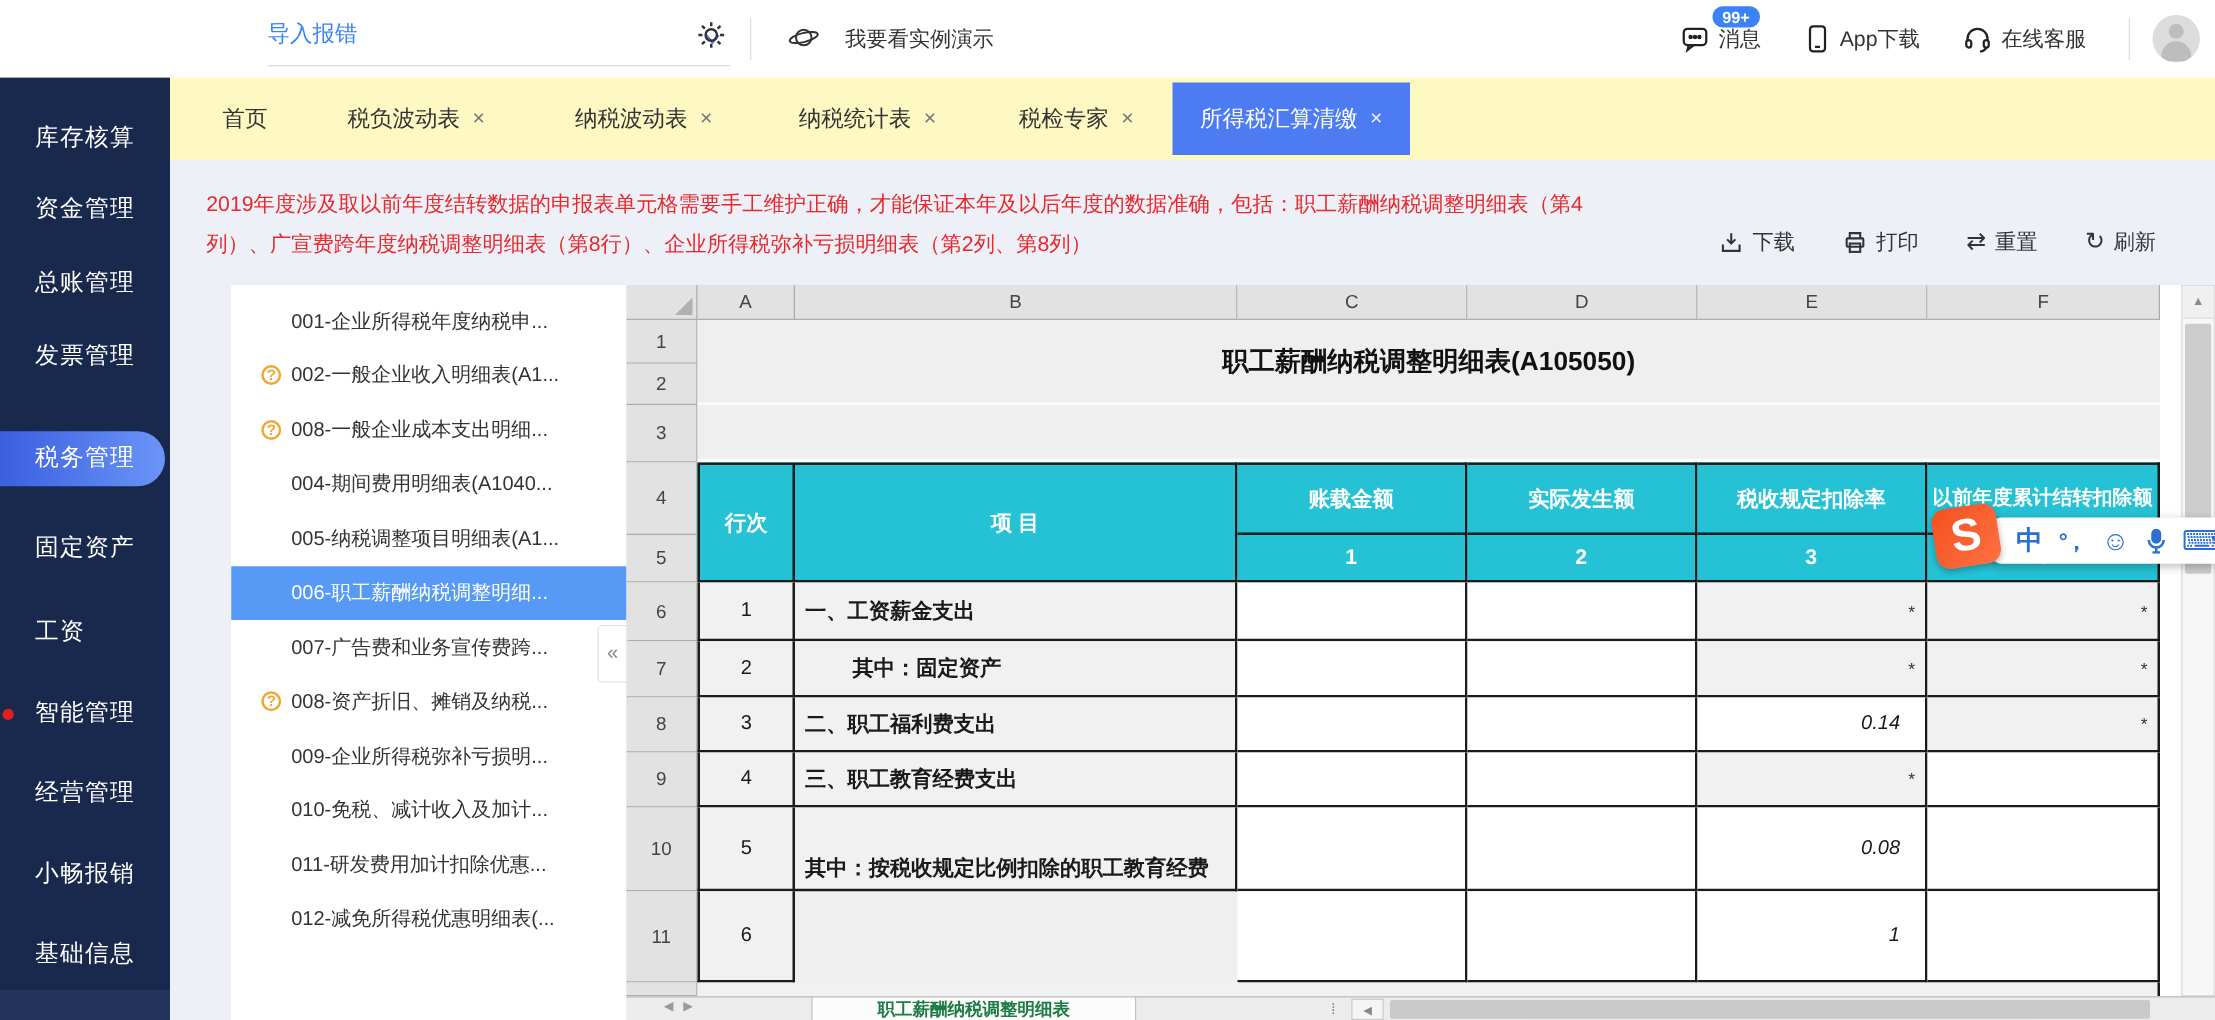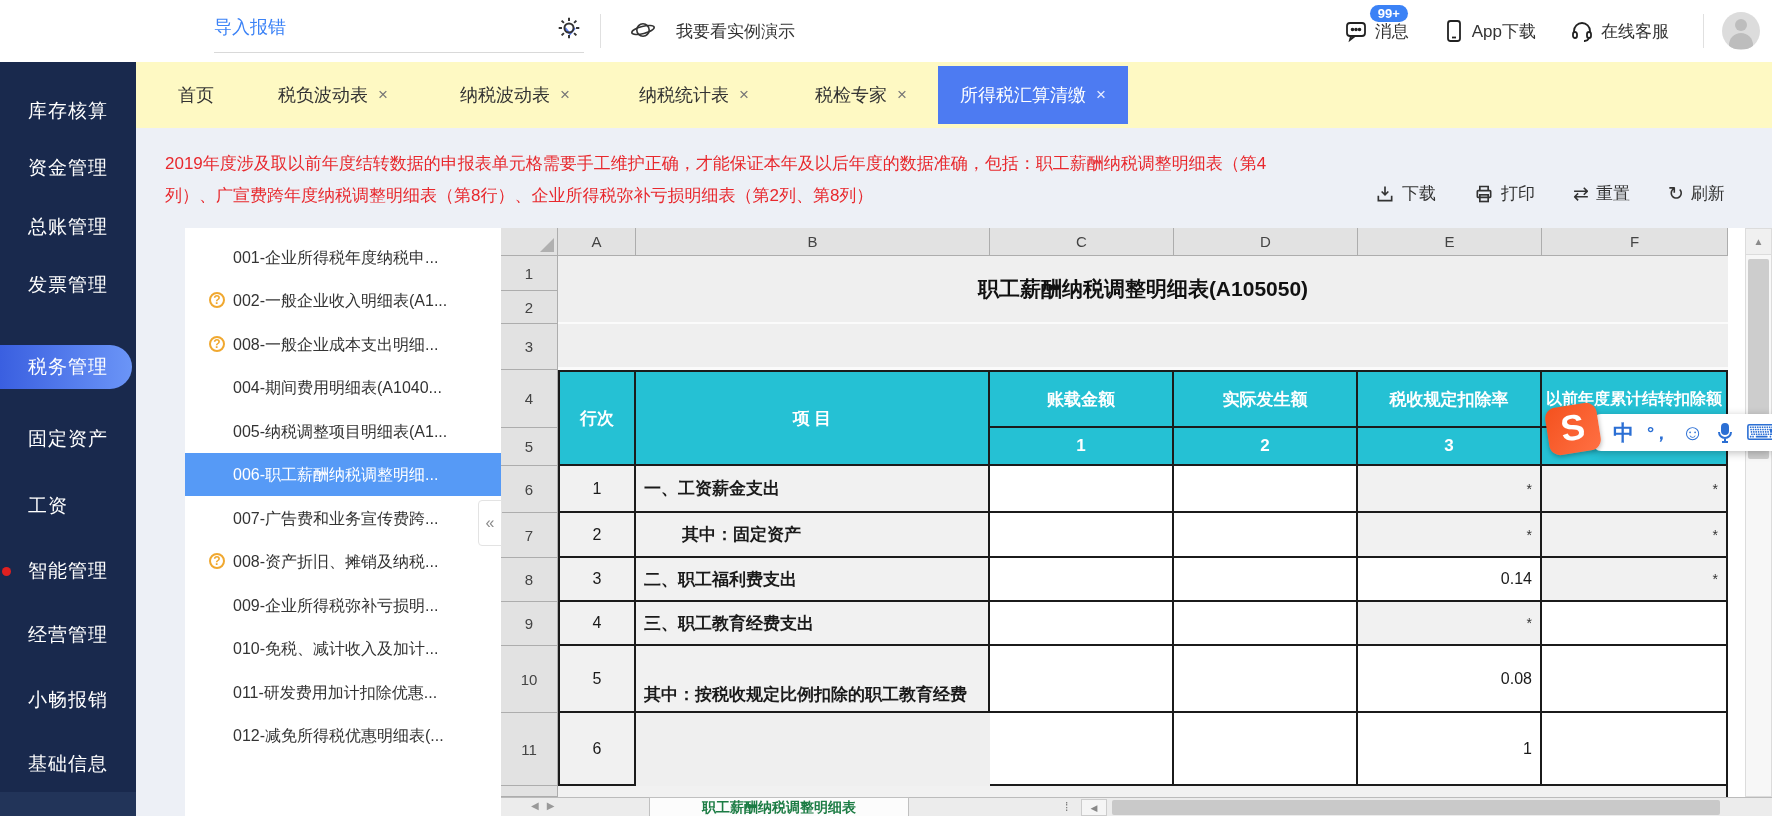--- a/index.html
+++ b/index.html
@@ -66,21 +66,21 @@
   .lft { border-left:2px solid #1b1b1b; }
   .tp { border-top:2px solid #1b1b1b; }
   .cy { background:#25c1d4; color:#fff; font-weight:bold; display:flex; align-items:center; justify-content:center; text-align:center; font-size:17px; }
   .cy.two { font-size:16px; line-height:1.15; }
   .g { background:#f1f1f1; } .w { background:#fff; }
   .cell { display:flex; align-items:center; font-size:16px; color:#1a1a1a; }
   .cno { justify-content:center; }
   .citem { font-weight:bold; padding-left:8px; font-size:17px; }
   .citem.ind { padding-left:46px; }
   .citem.bot { align-items:flex-end; padding-bottom:5px; }
-  .cval { justify-content:flex-end; padding-right:8px; }
+  .cval { justify-content:flex-end; padding-right:20px;font-style:italic; }
   .cstar { justify-content:flex-end; padding-right:8px; font-size:14px; color:#333; }
   .band12 { grid-row:13/14; grid-column:2/8; background:#f1f1f1; border-right:2px solid #1b1b1b; }
   .gapw { position:absolute; left:1227px; top:0; width:17px; height:569px; background:#fff; }
 
   
   .vscroll { position:absolute; left:1244px; top:0; width:27px; height:569px; background:#f7f7f7; border:1px solid #dcdcdc; }
   .vbtn { position:absolute; left:0; top:0; width:25px; height:26px; background:#f0f0f0; border-bottom:1px solid #dcdcdc; color:#8a8a8a; font-size:10px; text-align:center; line-height:26px; cursor:pointer; }
   .vthumb { position:absolute; left:2px; top:30px; width:21px; height:200px; background:#cdcdcd; border-radius:2px; cursor:pointer; }
 
   

